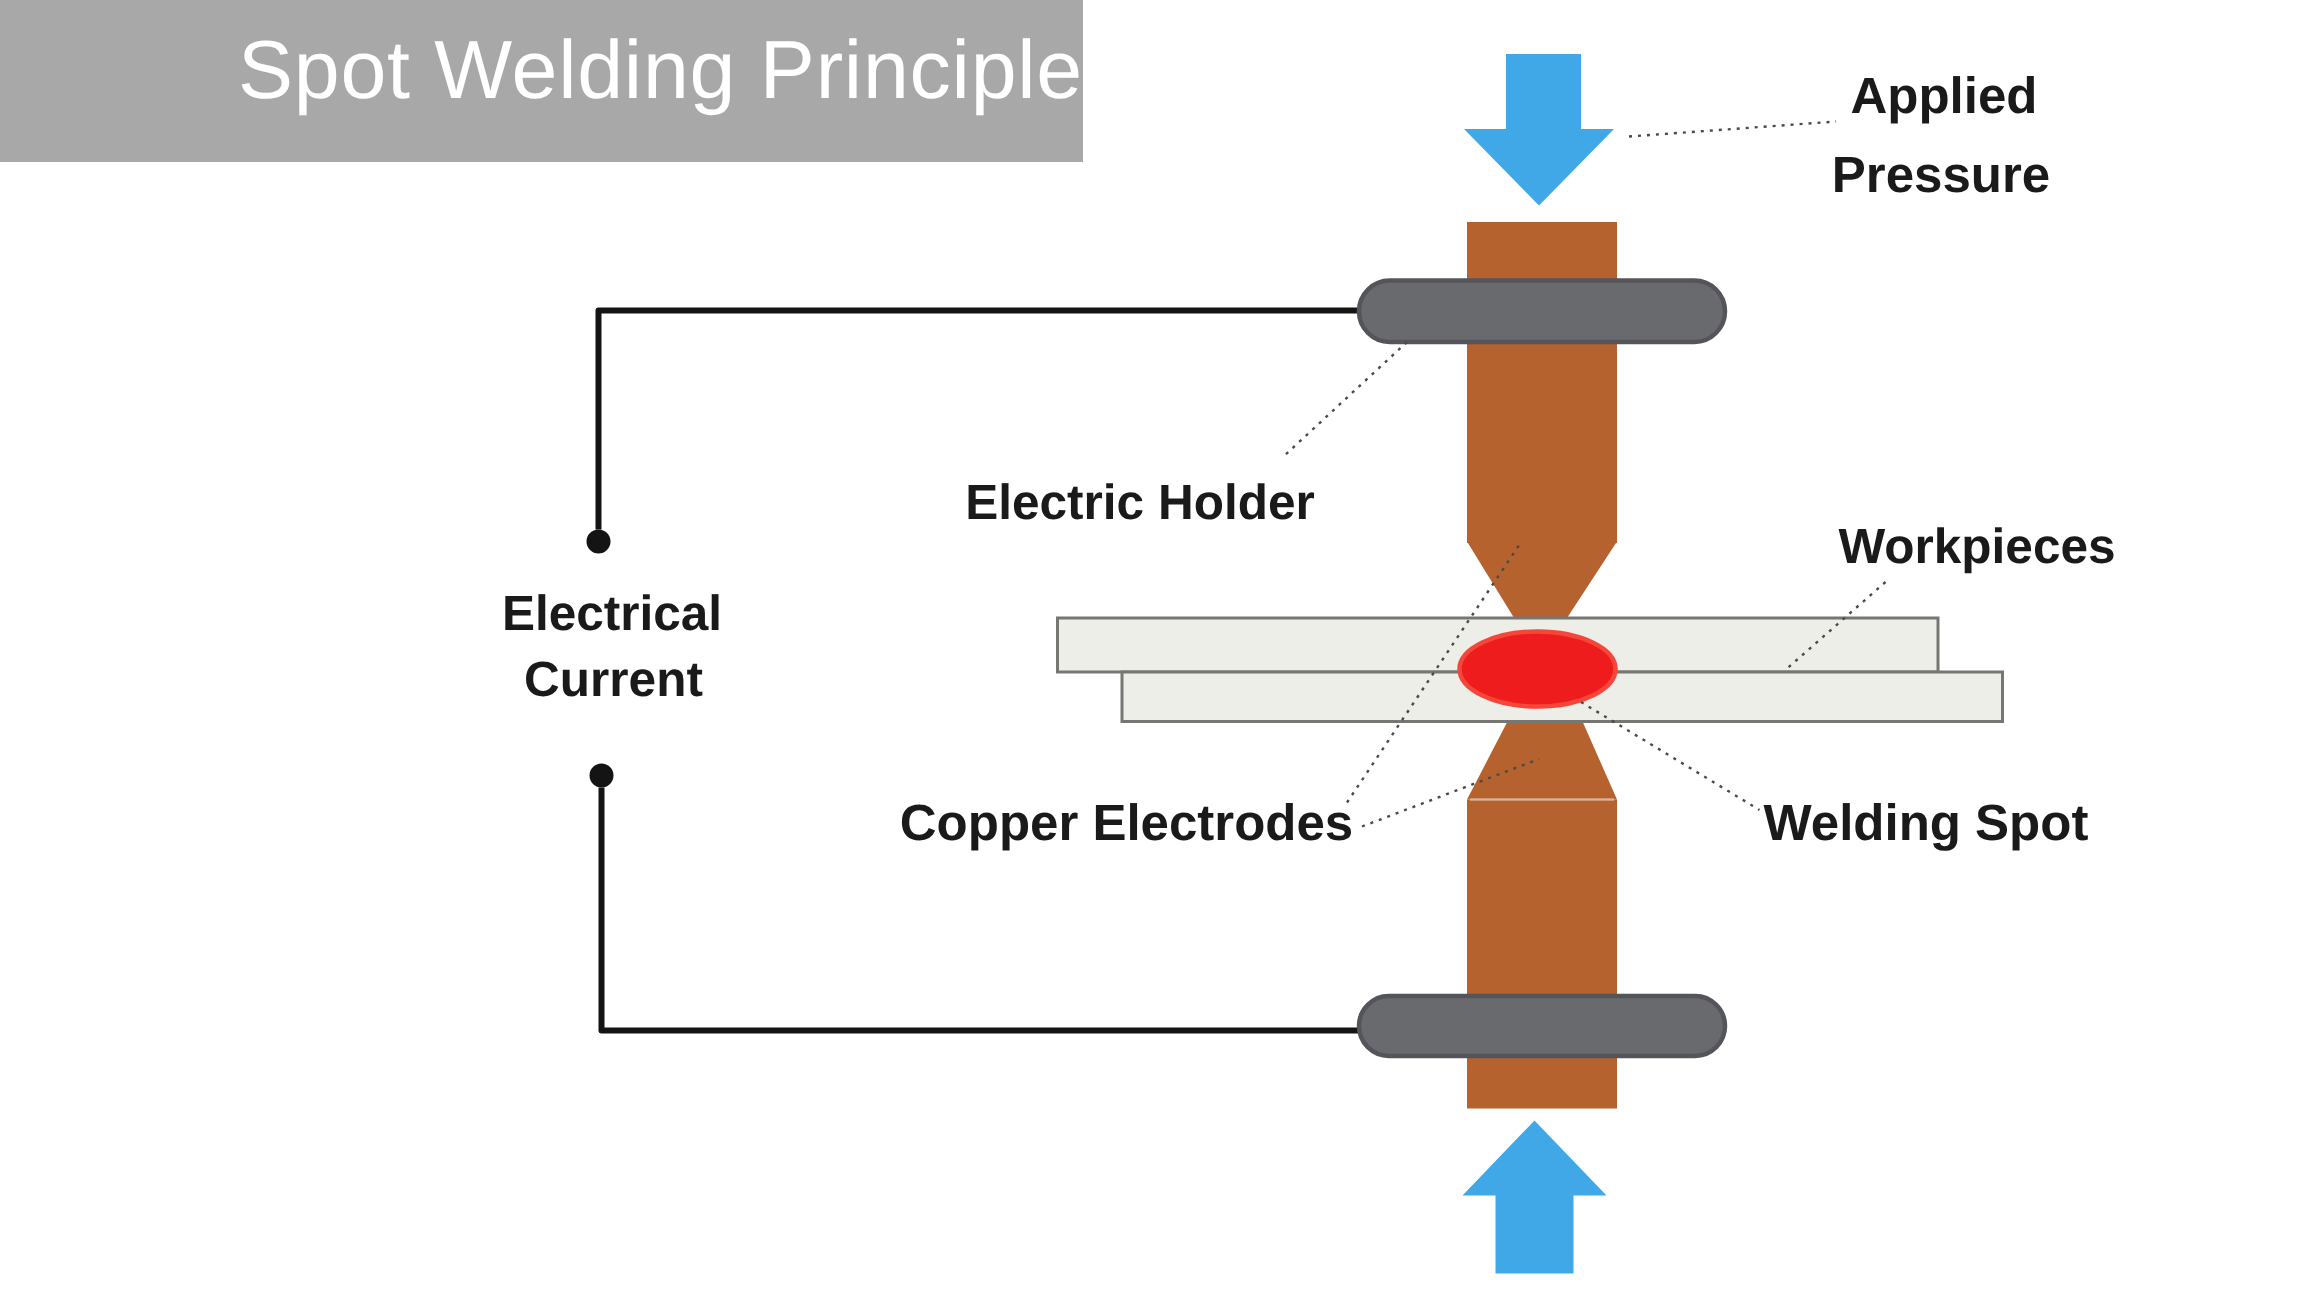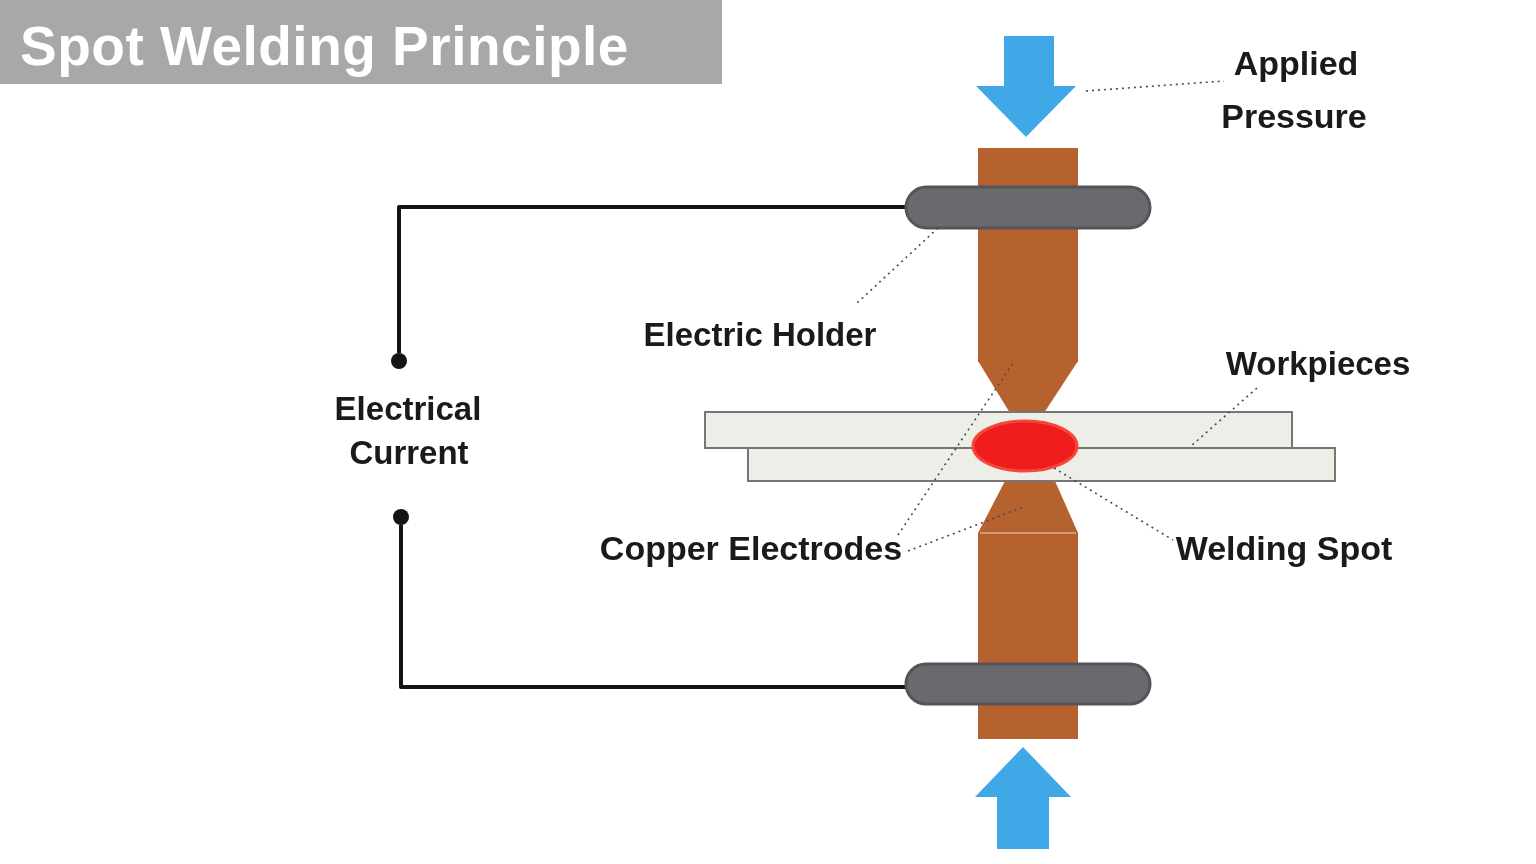--- a/index.html
+++ b/index.html
@@ -5,29 +5,30 @@
   html,body{margin:0;padding:0;background:#ffffff;}
   #stage{
     position:relative;
     width:1536px;height:864px;
     background:#ffffff;
     overflow:hidden;
     font-family:"Liberation Sans", sans-serif;
   }
   #title-banner{
     position:absolute;left:0;top:0;
-    width:722px;height:84px;
+    width:722px;height:108px;
     background:#a8a8a8;
     color:#ffffff;
-    font-size:55px;font-weight:bold;
+    font-size:55px;font-weight:normal;
     line-height:92px;
     padding-left:20px;
     box-sizing:border-box;
     letter-spacing:0.5px;
     white-space:nowrap;
+    text-align:right;
   }
   svg{position:absolute;left:0;top:0;}
   .lbl{
     font-family:"Liberation Sans", sans-serif;
     font-weight:bold;
     font-size:33px;
   }
   .lbl-lg{font-size:34px;}
   .leader{
     fill:none;

